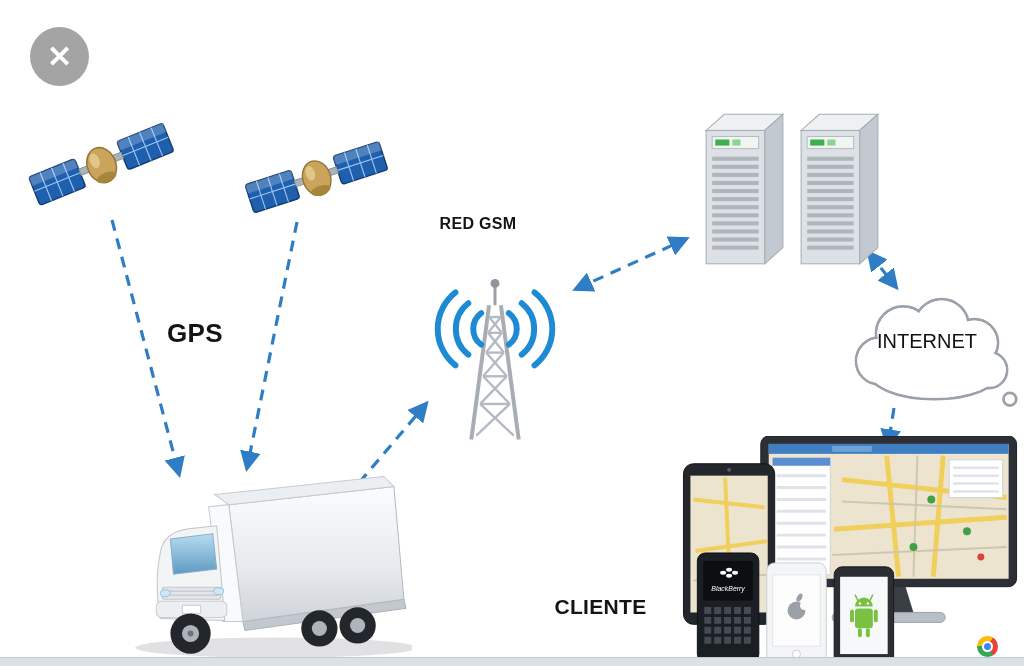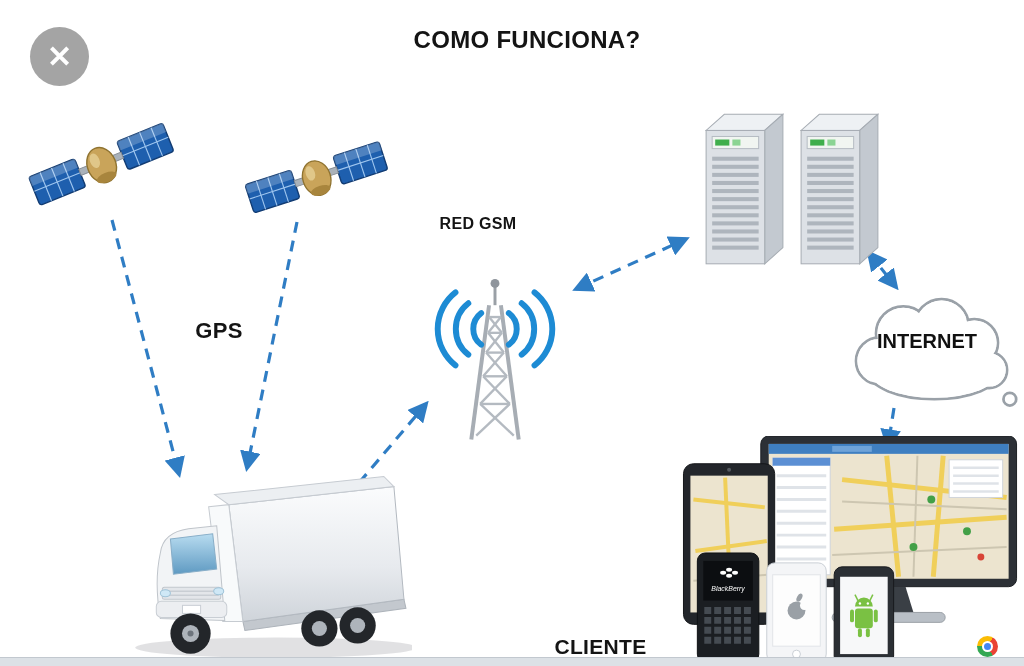--- a/index.html
+++ b/index.html
@@ -2,24 +2,24 @@
 <html><head>
 <meta charset="utf-8">
 <style>
   html,body{margin:0;padding:0;background:#ffffff;}
   #canvas{position:relative;width:1024px;height:666px;background:#ffffff;overflow:hidden;
           font-family:"Liberation Sans", sans-serif;color:#111;}
   .abs{position:absolute;}
   .label{position:absolute;font-weight:700;color:#141414;text-align:center;letter-spacing:.3px;}
   .title{left:362px;top:26px;width:330px;font-size:24px;}
   .lbl-servidores{left:700px;top:72px;width:175px;font-size:22px;}
-  .lbl-gps{left:184px;top:318px;width:70px;font-size:22px;}
+  .lbl-gps{left:160px;top:318px;width:70px;font-size:26px;}
   .lbl-redgsm{left:413px;top:215px;width:130px;font-size:16px;}
-  .lbl-cliente{left:548px;top:595px;width:105px;font-size:21px;margin-top:40px;}
-  .lbl-internet{position:absolute;left:0;top:46px;width:100%;font-size:20px;font-weight:700;text-align:center;}
+  .lbl-cliente{left:548px;top:595px;width:105px;font-size:21px;}
+  .lbl-internet{position:absolute;left:0;top:46px;width:100%;font-size:20px;font-weight:400;text-align:center;}
   .close-btn{left:30px;top:27px;width:59px;height:59px;border-radius:50%;background:#a4a4a4;
              display:flex;align-items:center;justify-content:center;cursor:pointer;}
   .close-btn span{color:#ffffff;font-size:30px;font-weight:700;line-height:1;}
   .arrows{position:absolute;left:0;top:0;width:1024px;height:666px;pointer-events:none;}
   .conn{stroke:#2f7dc4;stroke-width:3.2;fill:none;stroke-dasharray:11 8;}
   .sat1{left:26px;top:118px;width:152px;height:96px;transform:rotate(-22deg);}
   .sat2{left:243px;top:132px;width:148px;height:94px;transform:rotate(-18deg);}
   .tower{left:416px;top:270px;width:158px;height:180px;}
   .servers{left:696px;top:100px;width:192px;height:172px;}
   .cloud{left:836px;top:284px;width:182px;height:132px;}
@@ -33,21 +33,20 @@
 </style>
 </head>
 <body>
 
 <div id="canvas">
 
   <div class="abs close-btn">
     <span>✕</span>
   </div>
 
-  <div class="label title">COMO FUNCIONA?</div>
 
   <svg class="arrows">
     <defs>
       <marker id="ah" viewBox="0 0 10 10" refX="8" refY="5" markerWidth="6.5" markerHeight="6.5" orient="auto-start-reverse">
         <path d="M0,0 L10,5 L0,10 Z" fill="#2f7dc4"></path>
       </marker>
     </defs>
     <path class="conn" d="M 112 220 L 179 474" marker-end="url(#ah)"></path>
     <path class="conn" d="M 297 222 L 247 468" marker-end="url(#ah)"></path>
     <path class="conn" d="M 347 497 L 426 404" marker-end="url(#ah)"></path>

